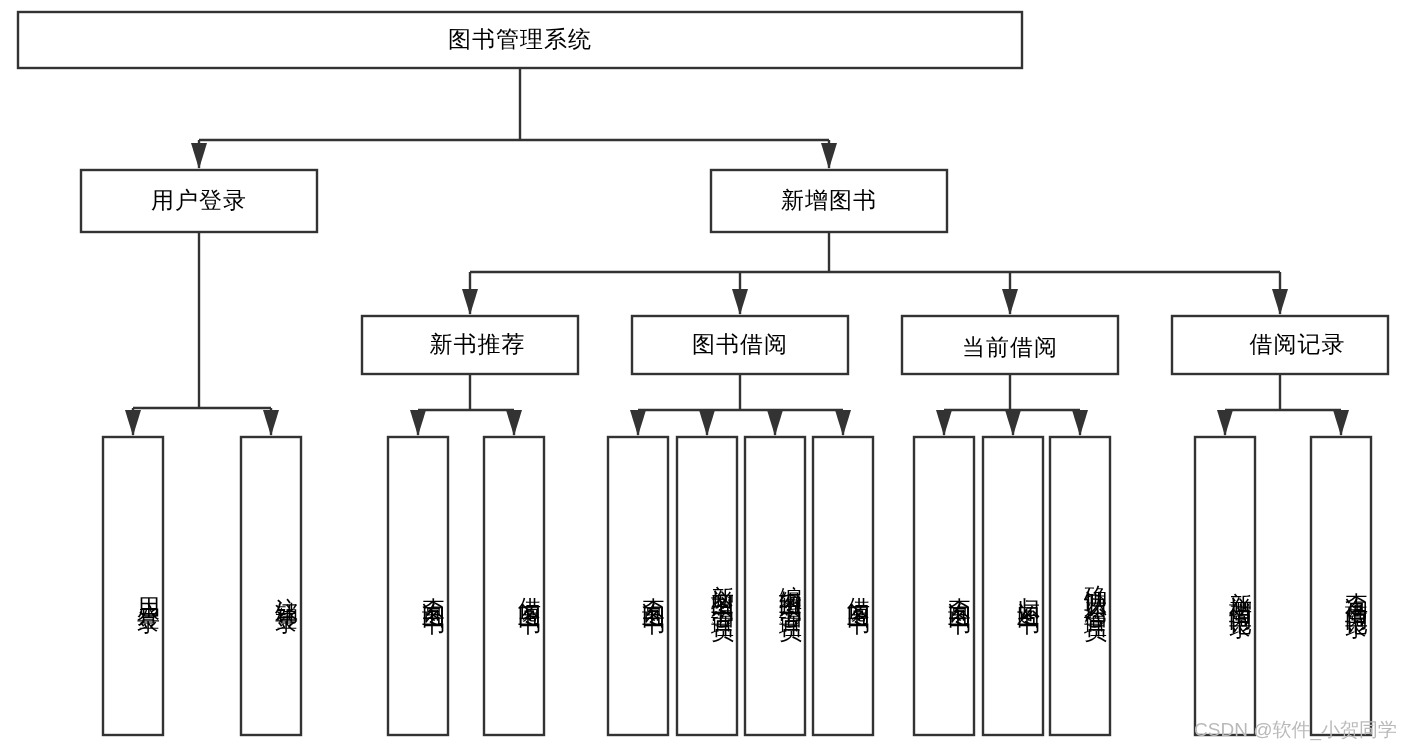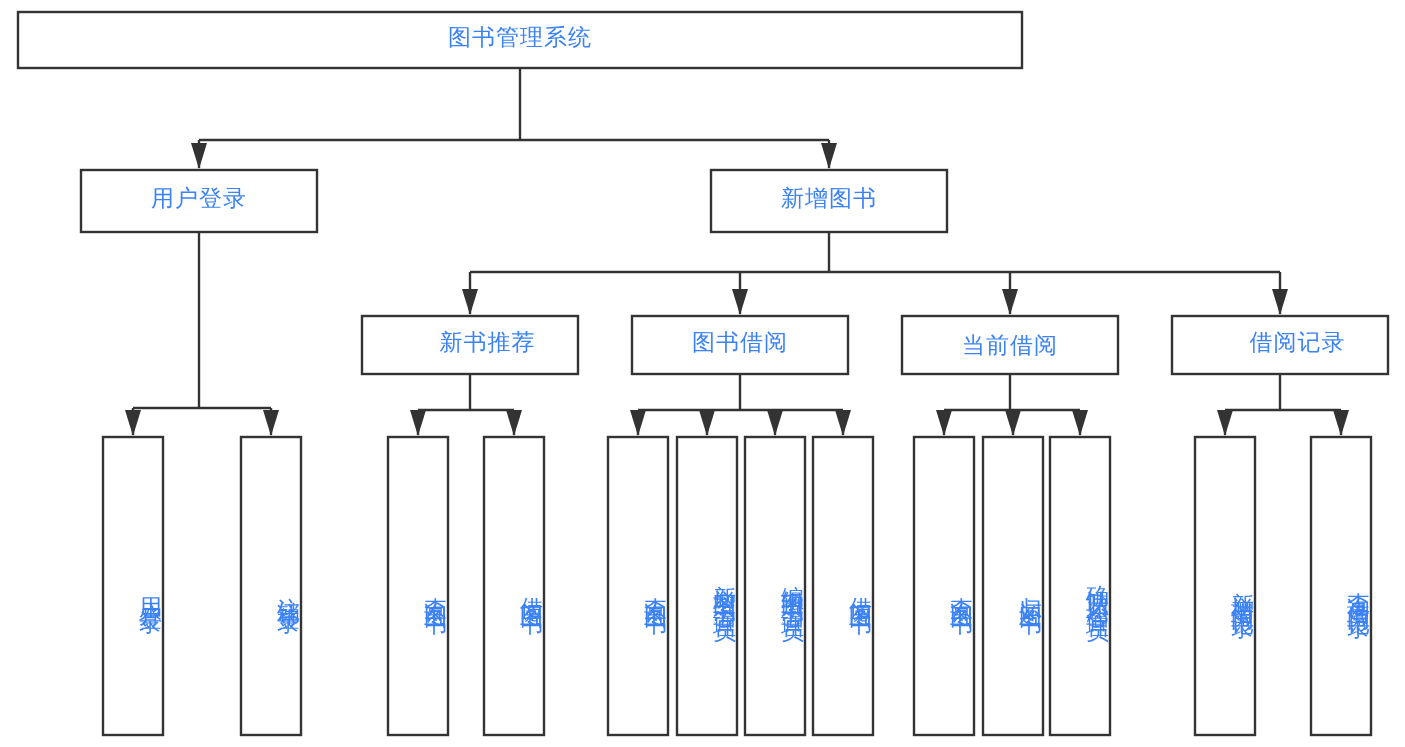--- a/index.html
+++ b/index.html
@@ -36,24 +36,24 @@
   }
   .arrow-head {
     fill: #333333;
     stroke: none;
   }
   .node-label {
     position: absolute;
     display: flex;
     align-items: center;
     justify-content: center;
-    color: #3b82f6;
+    color: #000000;
     text-align: center;
     pointer-events: none;
-    font-family: Liberation Mono, monospace;
+    font-family: Liberation Sans, sans-serif;
   }
   .node-label.horizontal {
     font-size: 23px;
     letter-spacing: 1px;
     line-height: 1.2;
   }
   .node-label.vertical {
     writing-mode: vertical-rl;
     text-orientation: upright;
     font-size: 23px;
@@ -160,39 +160,40 @@
         <rect x="1050" y="437" width="60" height="298" class="node-box"></rect>
         <rect x="1195" y="437" width="60" height="298" class="node-box"></rect>
         <rect x="1311" y="437" width="60" height="298" class="node-box"></rect>
       </g>
   </svg>
 
   <div id="labels-layer">
       <div class="node-label horizontal" style="left: 18px; top: 12px; width: 1004px; height: 56px;">图书管理系统</div>
       <div class="node-label horizontal" style="left: 81px; top: 170px; width: 236px; height: 62px;">用户登录</div>
       <div class="node-label horizontal" style="left: 711px; top: 170px; width: 236px; height: 62px;">新增图书</div>
-      <div class="node-label horizontal" style="left: 362px; top: 316px; width: 251px; height: 58px;">新书推荐</div>
+      <div class="node-label horizontal" style="left: 352px; top: 316px; width: 251px; height: 58px;">新书推荐</div>
       <div class="node-label horizontal" style="left: 632px; top: 316px; width: 216px; height: 58px;">图书借阅</div>
       <div class="node-label horizontal" style="left: 902px; top: 316px; width: 216px; height: 64px;">当前借阅</div>
       <div class="node-label horizontal" style="left: 1172px; top: 316px; width: 251px; height: 58px;">借阅记录</div>
       <div class="node-label vertical" style="left: 103px; top: 437px; width: 60px; height: 298px;">用户登录</div>
       <div class="node-label vertical" style="left: 241px; top: 437px; width: 60px; height: 298px;">注销登录</div>
       <div class="node-label vertical" style="left: 388px; top: 437px; width: 60px; height: 298px;">查询图书</div>
       <div class="node-label vertical" style="left: 484px; top: 437px; width: 60px; height: 298px;">借阅图书</div>
       <div class="node-label vertical" style="left: 608px; top: 437px; width: 60px; height: 298px;">查询图书</div>
       <div class="node-label vertical" style="left: 677px; top: 437px; width: 60px; height: 298px;">新增图书（管理员）</div>
       <div class="node-label vertical" style="left: 745px; top: 437px; width: 60px; height: 298px;">编辑图书（管理员）</div>
       <div class="node-label vertical" style="left: 813px; top: 437px; width: 60px; height: 298px;">借阅图书</div>
       <div class="node-label vertical" style="left: 914px; top: 437px; width: 60px; height: 298px;">查询图书</div>
       <div class="node-label vertical" style="left: 983px; top: 437px; width: 60px; height: 298px;">归还图书</div>
       <div class="node-label vertical" style="left: 1050px; top: 437px; width: 60px; height: 298px;">确认归还（管理员）</div>
       <div class="node-label vertical" style="left: 1195px; top: 437px; width: 60px; height: 298px;">新增借阅记录</div>
       <div class="node-label vertical" style="left: 1311px; top: 437px; width: 60px; height: 298px;">查询借阅记录</div>
     </div>
 
+  <div class="watermark">CSDN @软件_小贺同学</div>
 
 <div class="node-hit" style="left: 18px; top: 12px; width: 1004px; height: 56px;"></div>
     <div class="node-hit" style="left: 81px; top: 170px; width: 236px; height: 62px;"></div>
     <div class="node-hit" style="left: 711px; top: 170px; width: 236px; height: 62px;"></div>
     <div class="node-hit" style="left: 362px; top: 316px; width: 216px; height: 58px;"></div>
     <div class="node-hit" style="left: 632px; top: 316px; width: 216px; height: 58px;"></div>
     <div class="node-hit" style="left: 902px; top: 316px; width: 216px; height: 58px;"></div>
     <div class="node-hit" style="left: 1172px; top: 316px; width: 216px; height: 58px;"></div>
     <div class="node-hit" style="left: 103px; top: 437px; width: 60px; height: 298px;"></div>
     <div class="node-hit" style="left: 241px; top: 437px; width: 60px; height: 298px;"></div>

